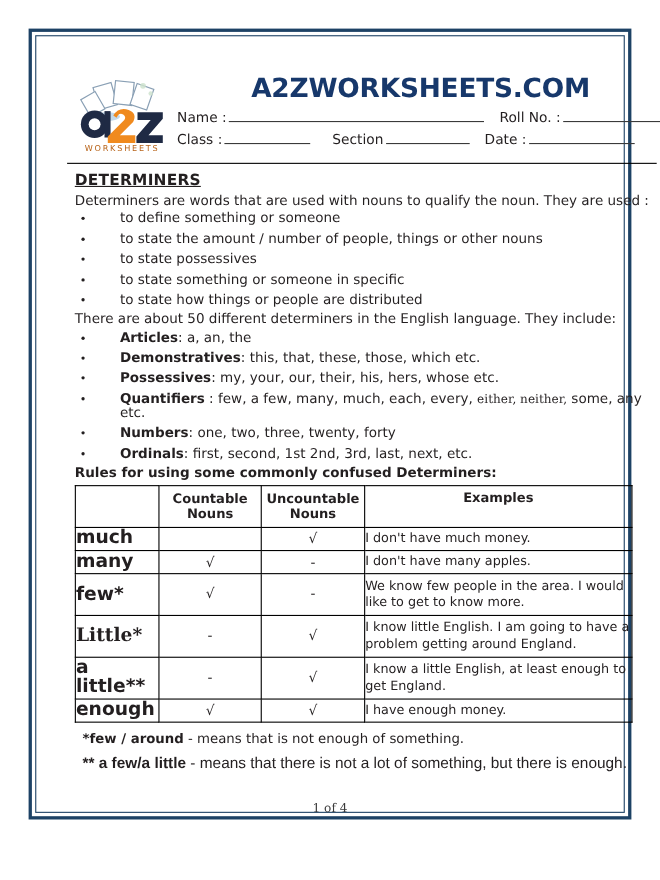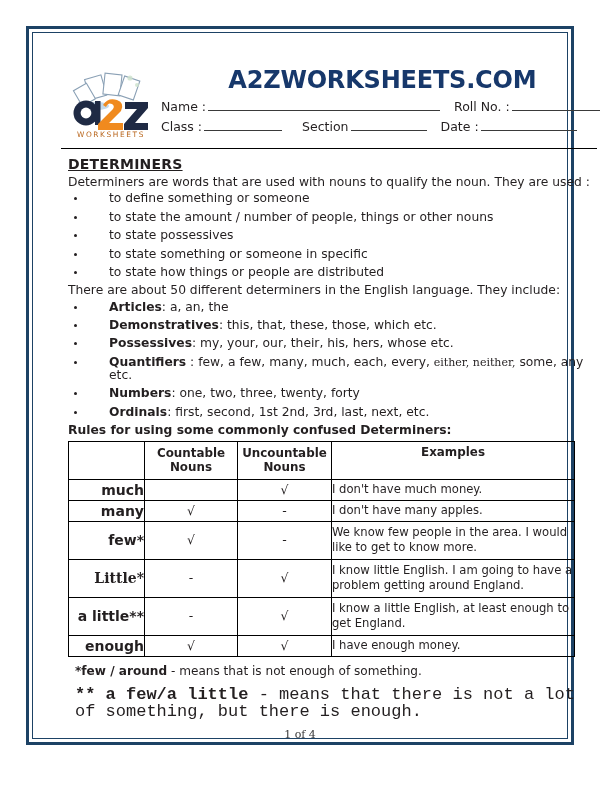--- a/index.html
+++ b/index.html
@@ -181,23 +181,23 @@
     font-weight: bold;
     font-size: 11.9px;
     text-align: center;
     height: 38px;
     line-height: 1.22;
   }
   thead th.hdr-blank { border-top-color: #000; }
   thead th.hdr-ex { vertical-align: top; padding-top: 3px; }
 
   td.term {
-    text-align: right;
+    text-align: left;
     font-weight: bold;
-    font-size: 14px;
+    font-size: 17px;
   }
   td.term.serif { font-family: "DejaVu Serif", serif; font-weight: bold; }
   td.mark {
     text-align: center;
     font-size: 12.5px;
   }
   td.ex {
     text-align: left;
     padding: 2px 0 2px 5px;
     font-size: 11.6px;
@@ -207,22 +207,22 @@
   tr.h2 td { height: 38px; }
 
   
   .notes { padding: 8px 7px 0 7px; }
   .note1 {
     font-size: 12.1px;
     color: #231f20;
     margin-bottom: 9px;
   }
   .note2 {
-    font-family: Liberation Mono, monospace;
-    font-size: 17px;
+    font-family: Liberation Sans, sans-serif;
+    font-size: 14px;
     color: #231f20;
   }
   .note-b { font-weight: bold; }
 
   
   .footer {
     position: absolute;
     left: 0;
     top: 728px;
     width: 600px;

